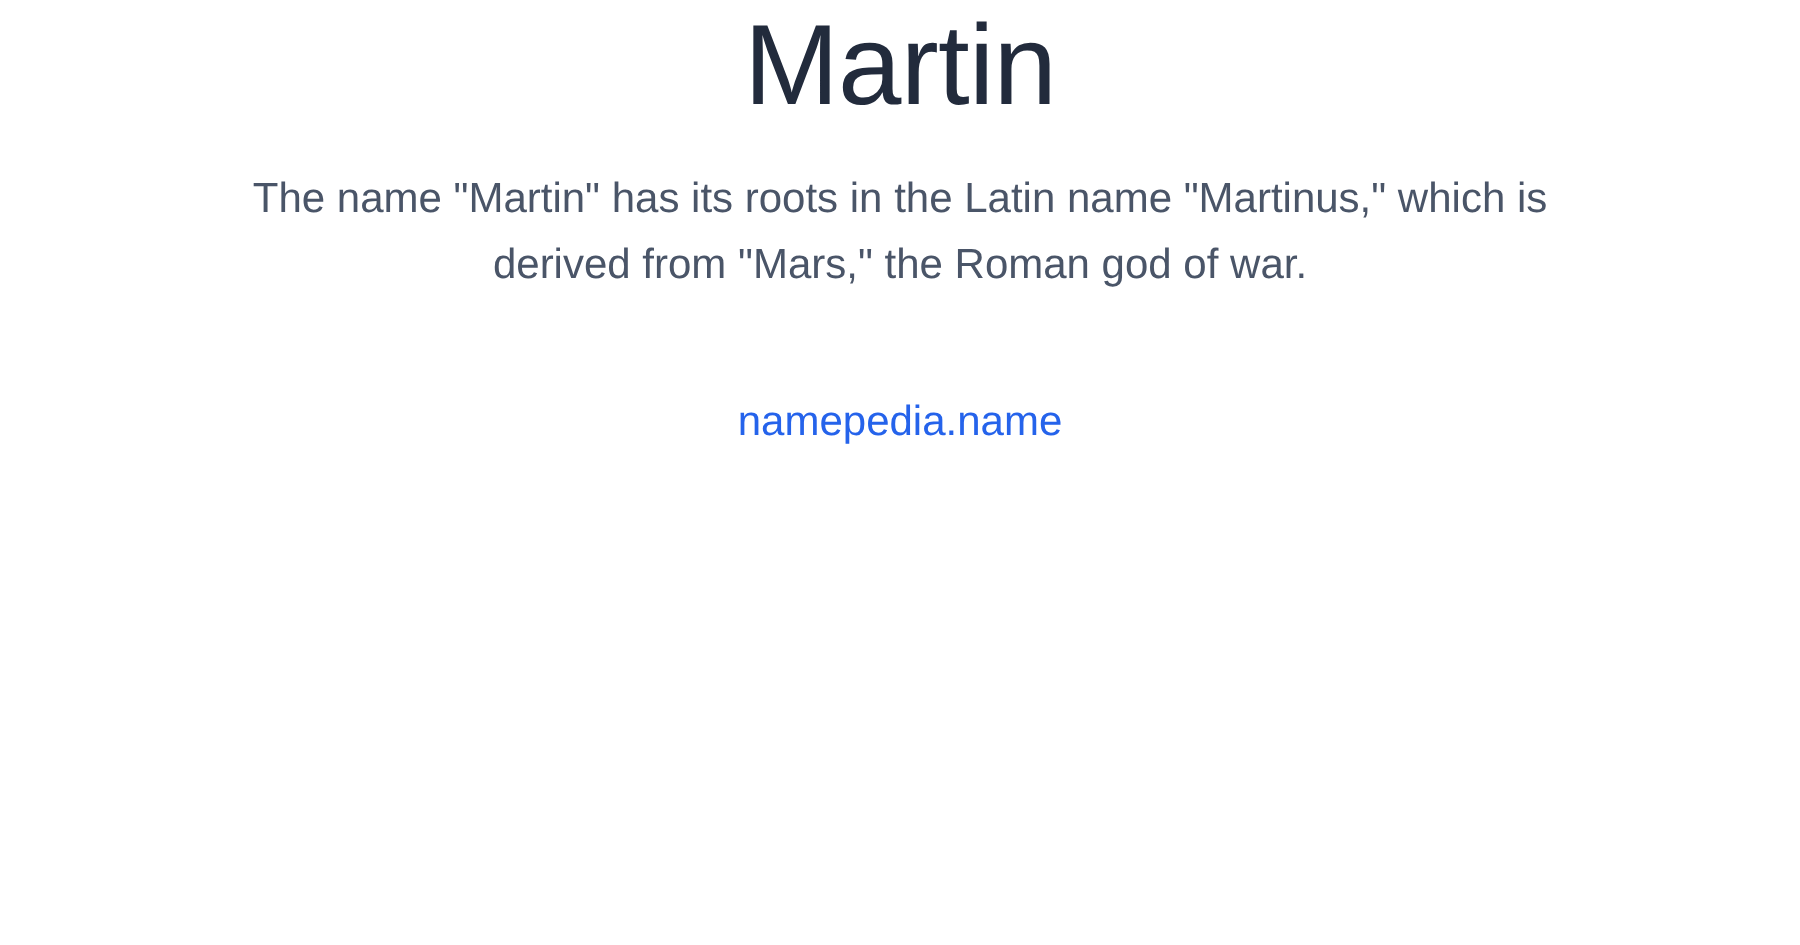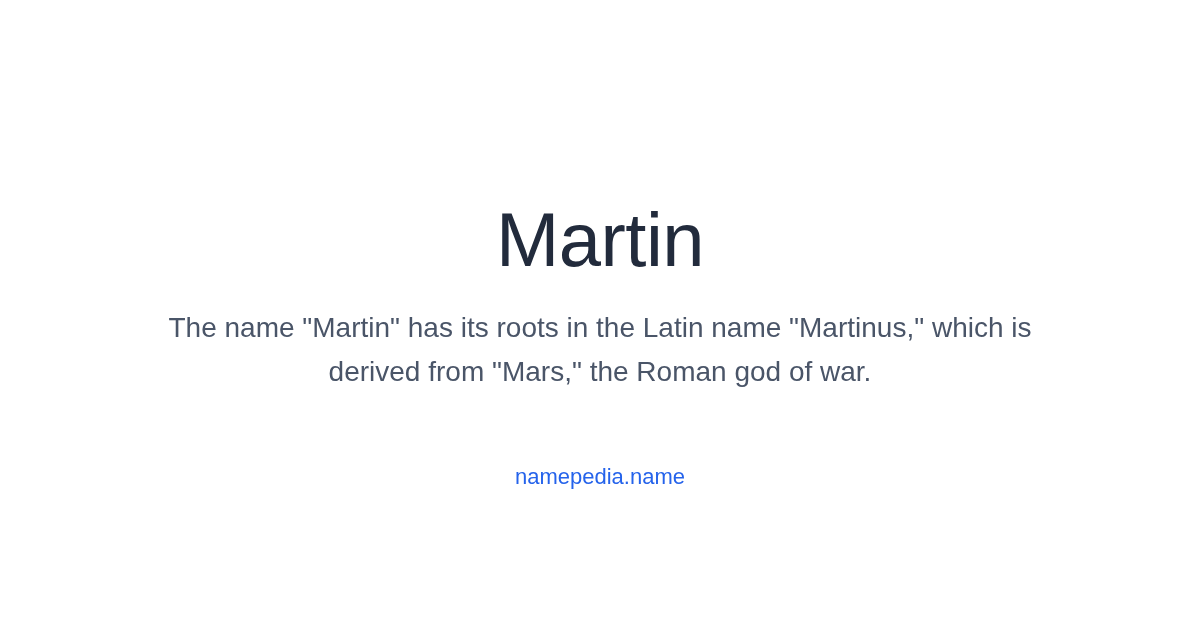--- a/index.html
+++ b/index.html
@@ -21,21 +21,20 @@
     box-sizing: border-box;
     display: flex;
     flex-direction: column;
     align-items: center;
     justify-content: flex-start;
     background: #ffffff;
   }
 
   .content-block {
     width: 1040px;
-    margin-top: 196px;
     display: flex;
     flex-direction: column;
     align-items: center;
   }
 
   .name-title {
     margin: 0;
     font-size: 76px;
     font-weight: 400;
     line-height: 88px;
@@ -57,21 +56,21 @@
   }
 
   .footer-area {
     margin-top: 68px;
     display: flex;
     flex-direction: column;
     align-items: center;
   }
 
   .site-link {
-    font-size: 22px;
+    font-size: 28px;
     font-weight: 400;
     line-height: 30px;
     color: #2563eb;
     text-decoration: none;
     text-align: center;
   }
 </style>
 </head>
 <body>
 

